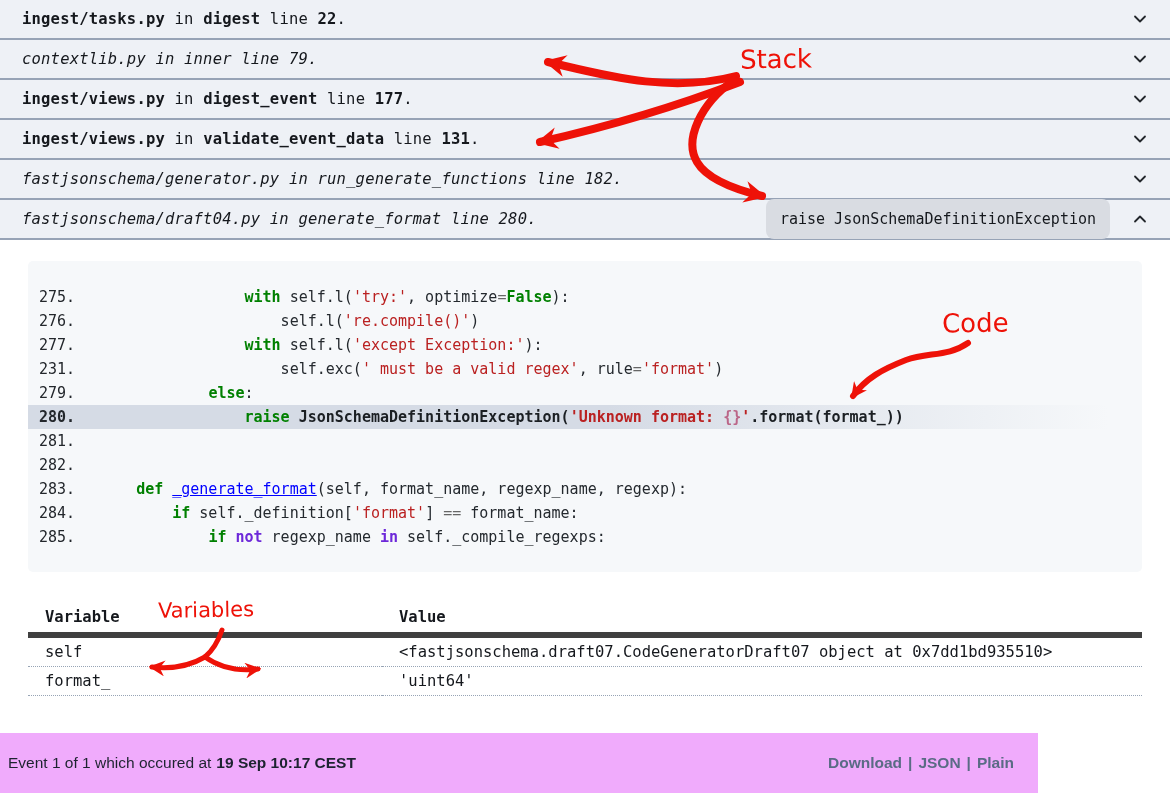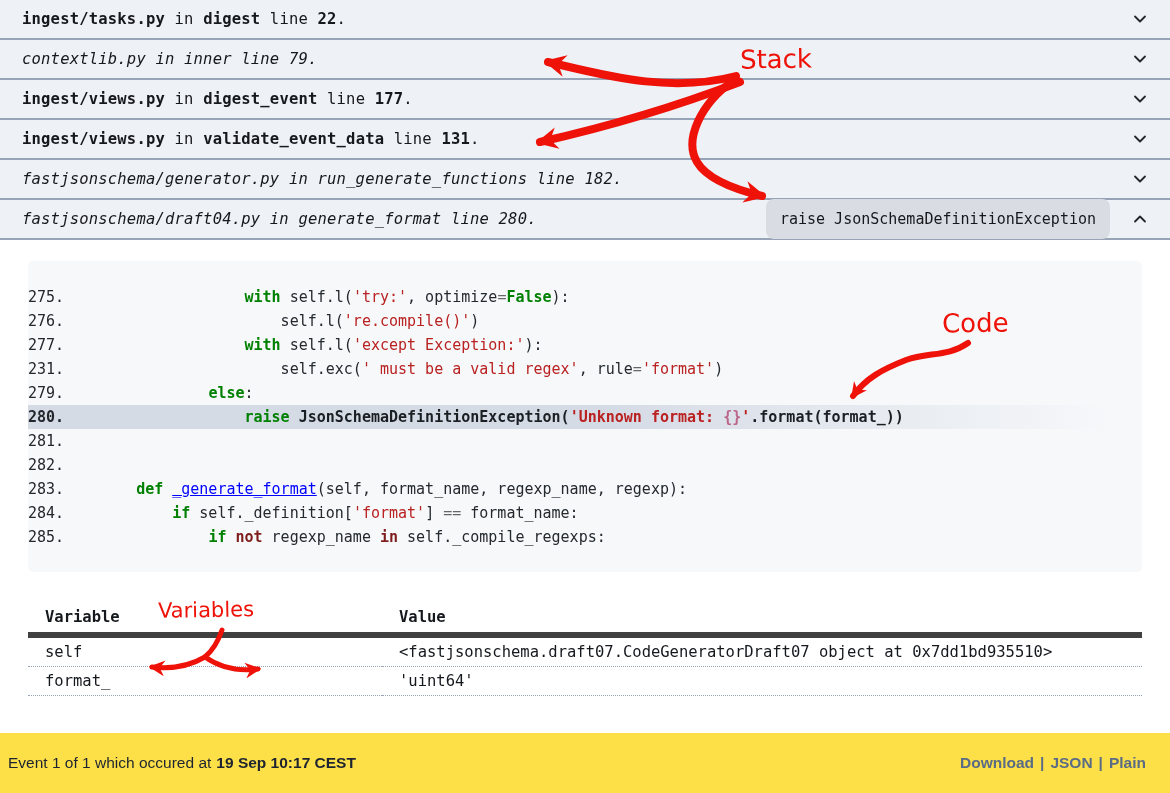--- a/index.html
+++ b/index.html
@@ -17,44 +17,44 @@
            font-size:15px; color:#15181d; white-space:pre; }
   .chev { margin-left:22px; display:flex; align-items:center; }
   .frame .chev:first-of-type { margin-left:auto; }
   .frame .badge + .chev { margin-left:22px; }
 
   
   .codeblock { margin:21px 0 0 28px; width:1114px; background:#f6f8fa;
                border-radius:5px; padding:24px 0 23px 0; }
   .codeline { height:24px; line-height:24px; font-size:15px; color:#24292e;
               display:flex; white-space:pre; }
-  .codeline .ln { width:58px; text-align:left; flex:0 0 58px; color:#23272c; }
+  .codeline .ln { width:58px; text-align:center; flex:0 0 58px; color:#23272c; }
   .codeline .src { padding-left:14px; white-space:pre; }
   .codeline.hl { background:linear-gradient(90deg,#d5dbe5 0%,#d5dbe5 52%,rgba(213,219,229,0) 97%); }
   .codeline.bold, .codeline.bold .ln, .codeline.bold .src span { font-weight:700; }
   .t-k  { color:#008000; font-weight:700; }
-  .t-ow { color:#7f1d1d; font-weight:700; }
+  .t-ow { color:#6d28d9; font-weight:700; }
   .t-s  { color:#BA2121; }
   .t-si { color:#BB6688; font-weight:700; }
   .t-nf { color:#0000FF; text-decoration:underline; }
   .t-o  { color:#666666; }
   .t-n  { color:#24292e; }
   .t-b  { color:#1b1f23; font-weight:700; }
 
   
   .vars { margin:34px 0 0 28px; width:1114px; border-collapse:collapse;
           font-size:15.5px; color:#15181d; }
   .vars th { text-align:left; font-weight:700; padding:2px 0 6px 17px;
              border-bottom:6px solid #404040; }
   .vars td { padding:5px 0 5px 17px; border-bottom:1px dotted #97a4b5; }
   .vars th:first-child, .vars td:first-child { width:354px; }
 
   
-  .footer { position:absolute; left:0; bottom:0; width:1170px; height:60px;
-            background:#fde047; display:flex; align-items:center;
+  .footer { position:absolute; left:0; bottom:0; width:1038px; height:60px;
+            background:#f0abfc; display:flex; align-items:center;
             font-family:"Liberation Sans", sans-serif; font-size:15.5px; color:#1d2330;
             padding:0 24px 0 8px; }
   .footer .ts { font-weight:700; margin-left:5px; }
   .footer-links { margin-left:auto; font-weight:700; color:#5a6b85; }
   .footer-links a { color:#5a6b85; text-decoration:none; cursor:pointer; }
   .footer-links .sep { margin:0 6px; }
 
   
   .overlay { position:absolute; left:0; top:0; width:1170px; height:793px;
              pointer-events:none; z-index:10; }

